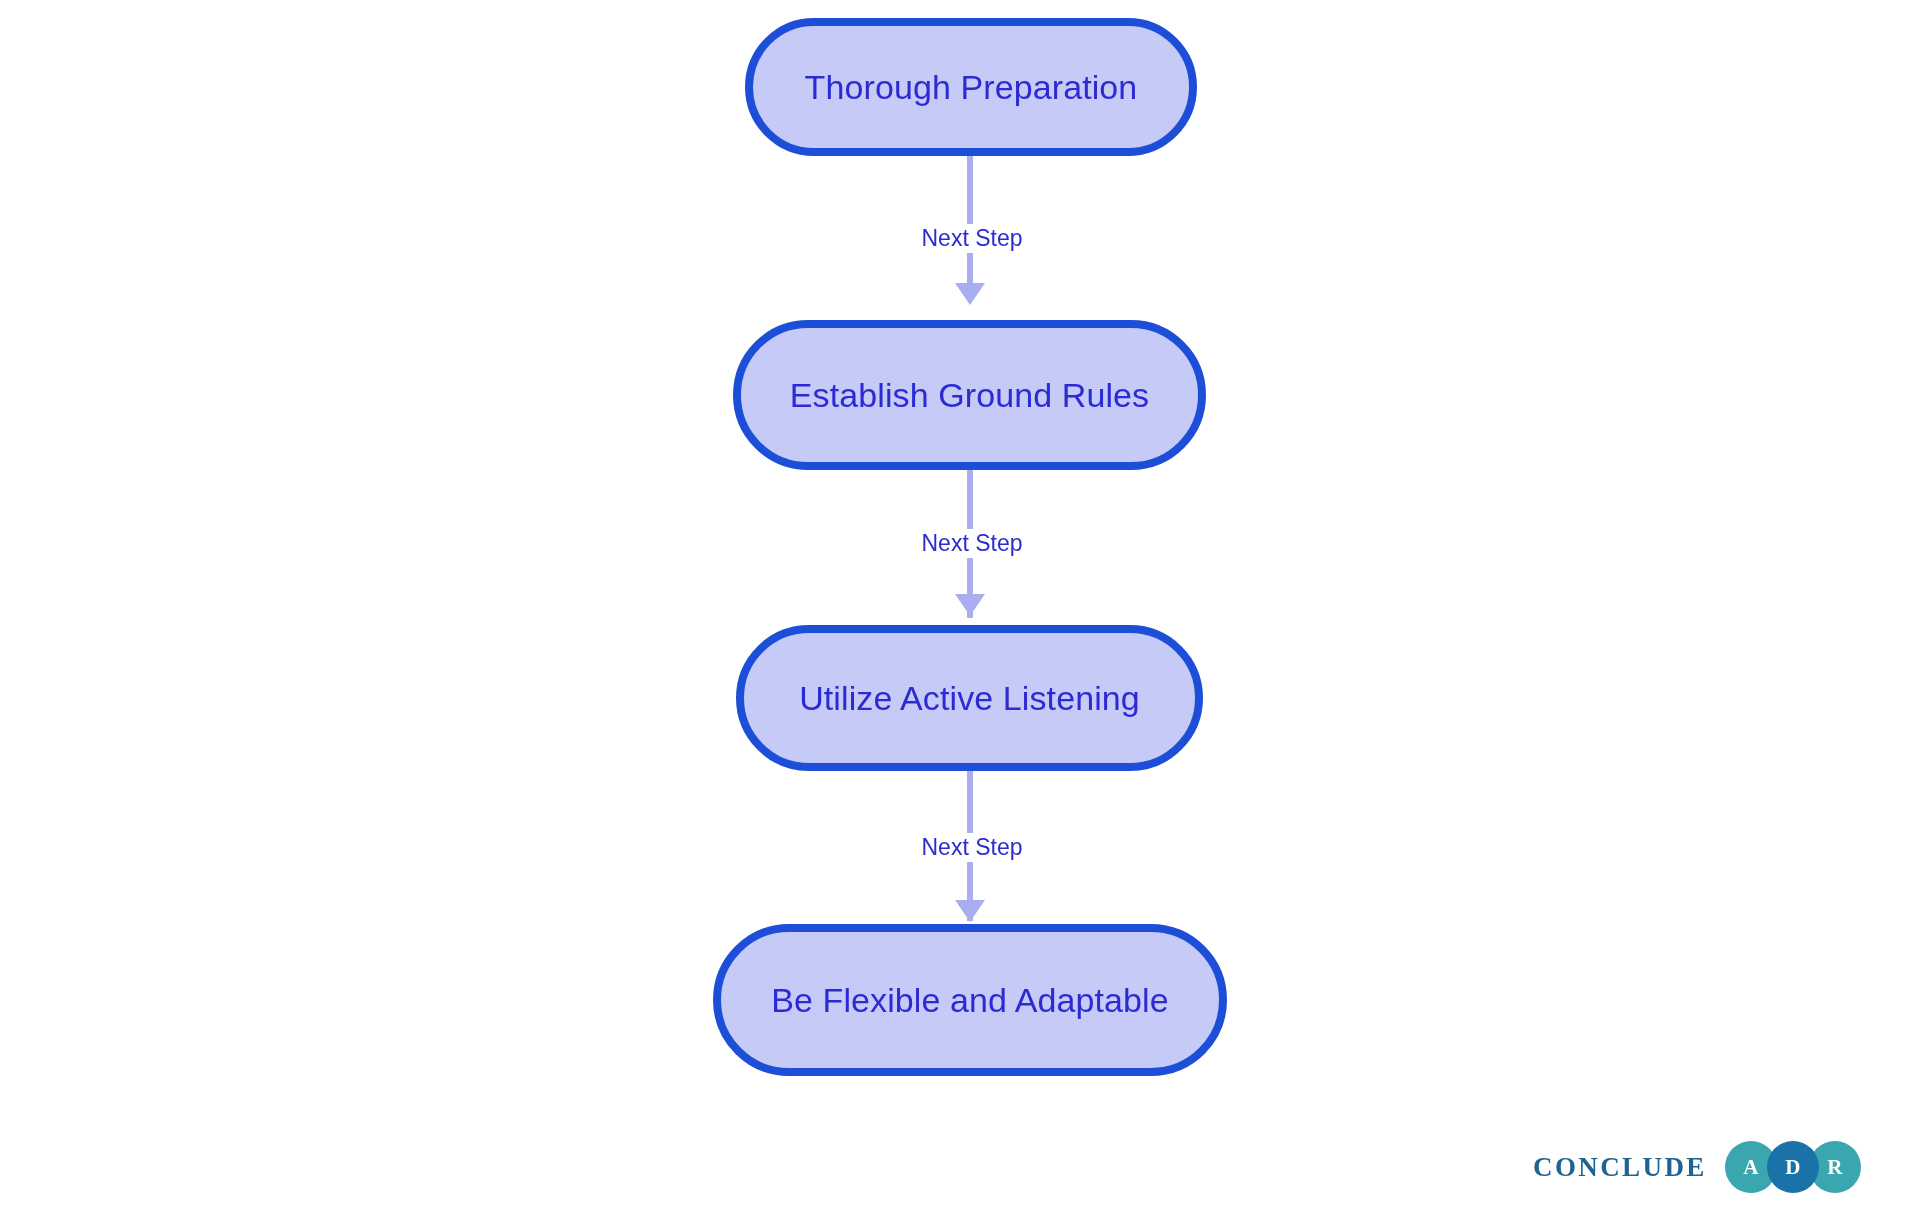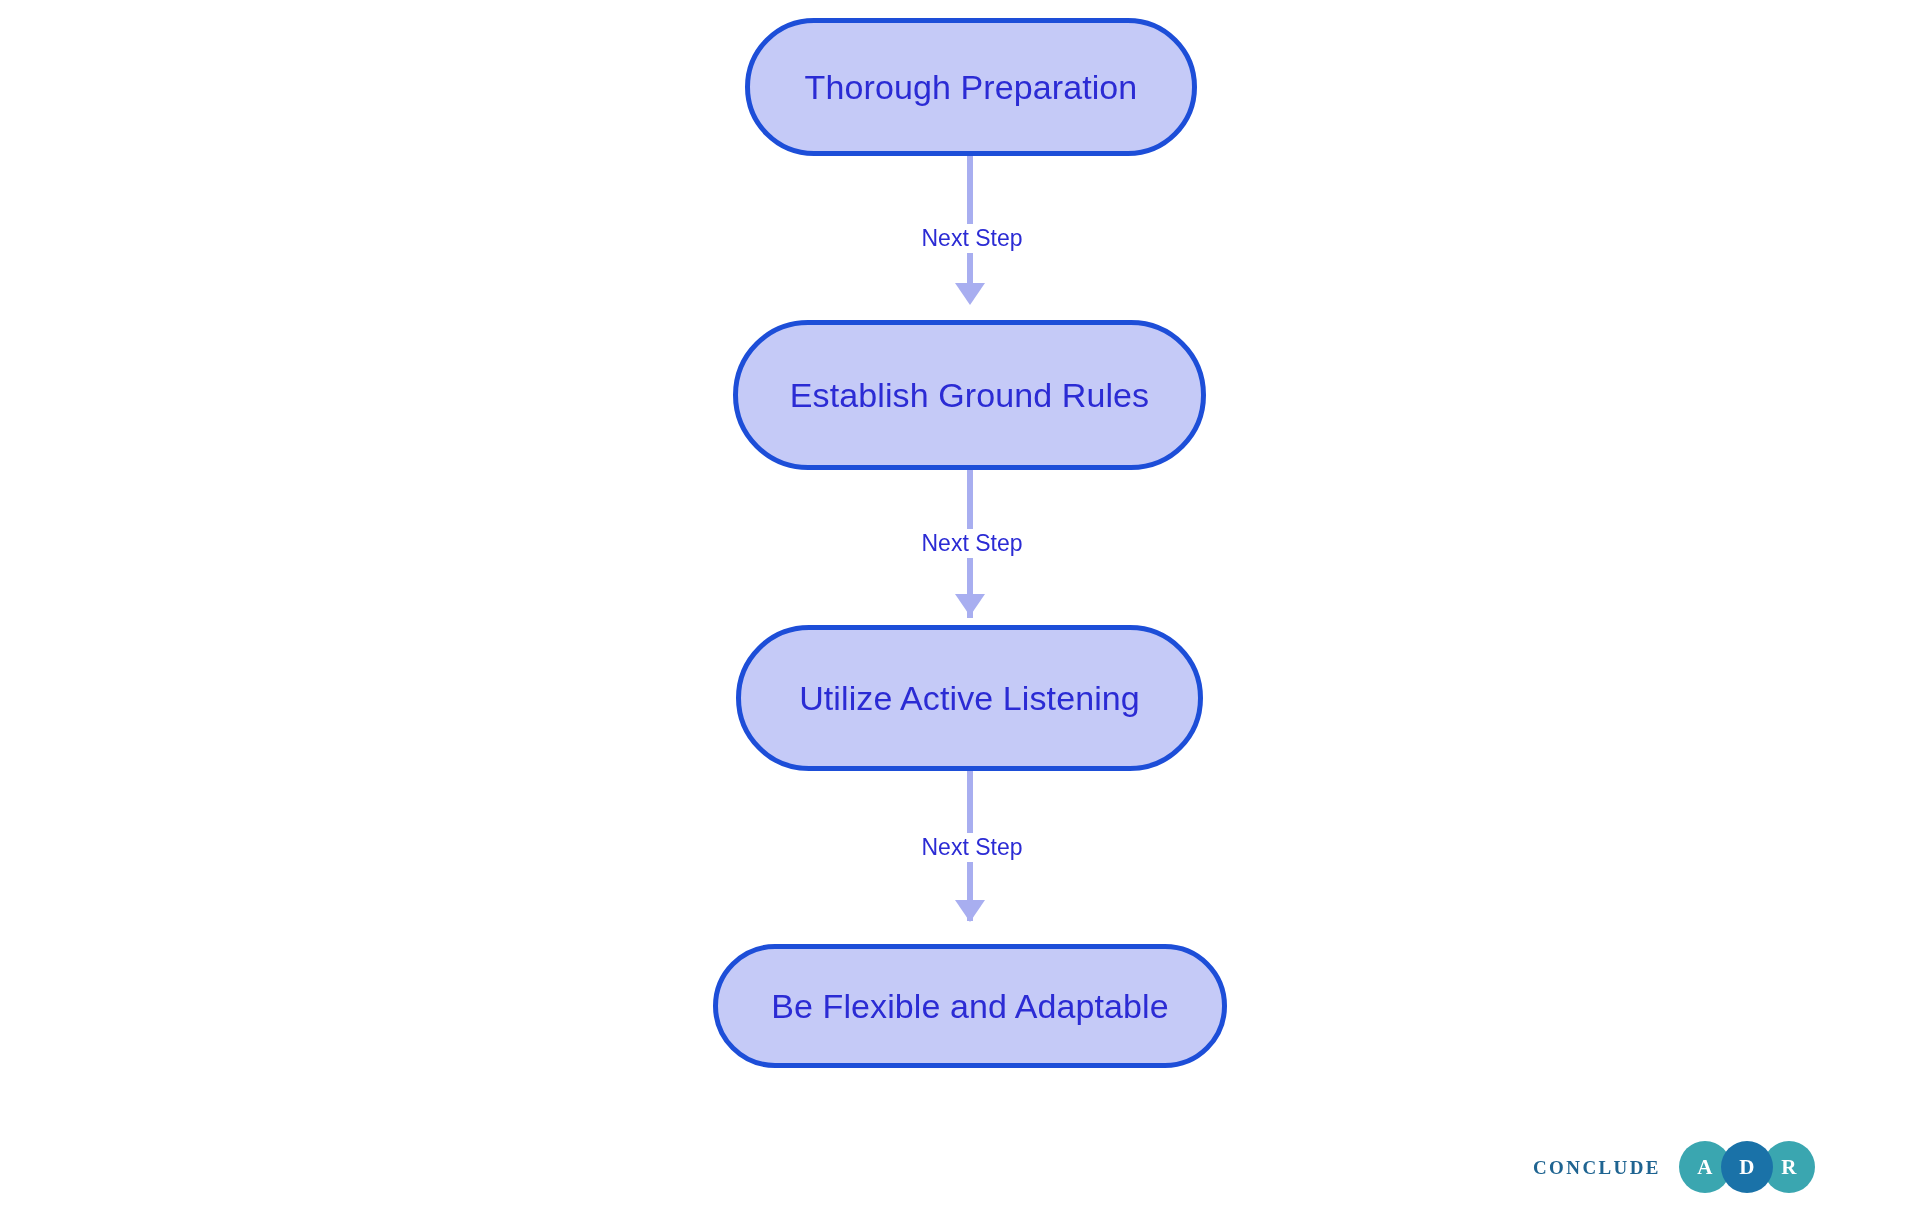--- a/index.html
+++ b/index.html
@@ -25,38 +25,38 @@
   }
 
   
   .node {
     position: absolute;
     box-sizing: border-box;
     display: flex;
     align-items: center;
     justify-content: center;
     background: #c5caf7;
-    border: 5px solid #1d4ed8;
+    border: 8px solid #1d4ed8;
     border-radius: 999px;
     z-index: 3;
   }
   .node-label {
     color: #2b2bd4;
     font-family: "Liberation Sans", sans-serif;
     font-size: 34px;
     font-weight: 400;
     letter-spacing: 0.1px;
     white-space: nowrap;
     line-height: 1;
   }
 
   #node-0 { left: 745px;  top: 18px;   width: 452px; height: 138px; }
   #node-1 { left: 733px;  top: 320px;  width: 473px; height: 150px; }
   #node-2 { left: 736px;  top: 625px;  width: 467px; height: 146px; }
-  #node-3 { left: 713px;  top: 924px;  width: 514px; height: 124px; margin-top: 20px; }
+  #node-3 { left: 713px;  top: 924px;  width: 514px; height: 152px; }
 
   
   .edge-line {
     position: absolute;
     width: 6px;
     background: #a8aef0;
     left: 967px;
     z-index: 1;
   }
   #edge-line-0 { top: 156px; height: 142px; }
@@ -99,21 +99,21 @@
   #brand-logo {
     position: absolute;
     left: 1533px;
     top: 1141px;
     display: flex;
     align-items: center;
     z-index: 5;
   }
   #brand-wordmark {
     font-family: "Liberation Serif", serif;
-    font-size: 19px;
+    font-size: 27px;
     font-weight: 700;
     letter-spacing: 2.4px;
     color: #1f6491;
     line-height: 1;
     margin-right: 18px;
   }
   #brand-marks {
     display: flex;
     align-items: center;
   }

